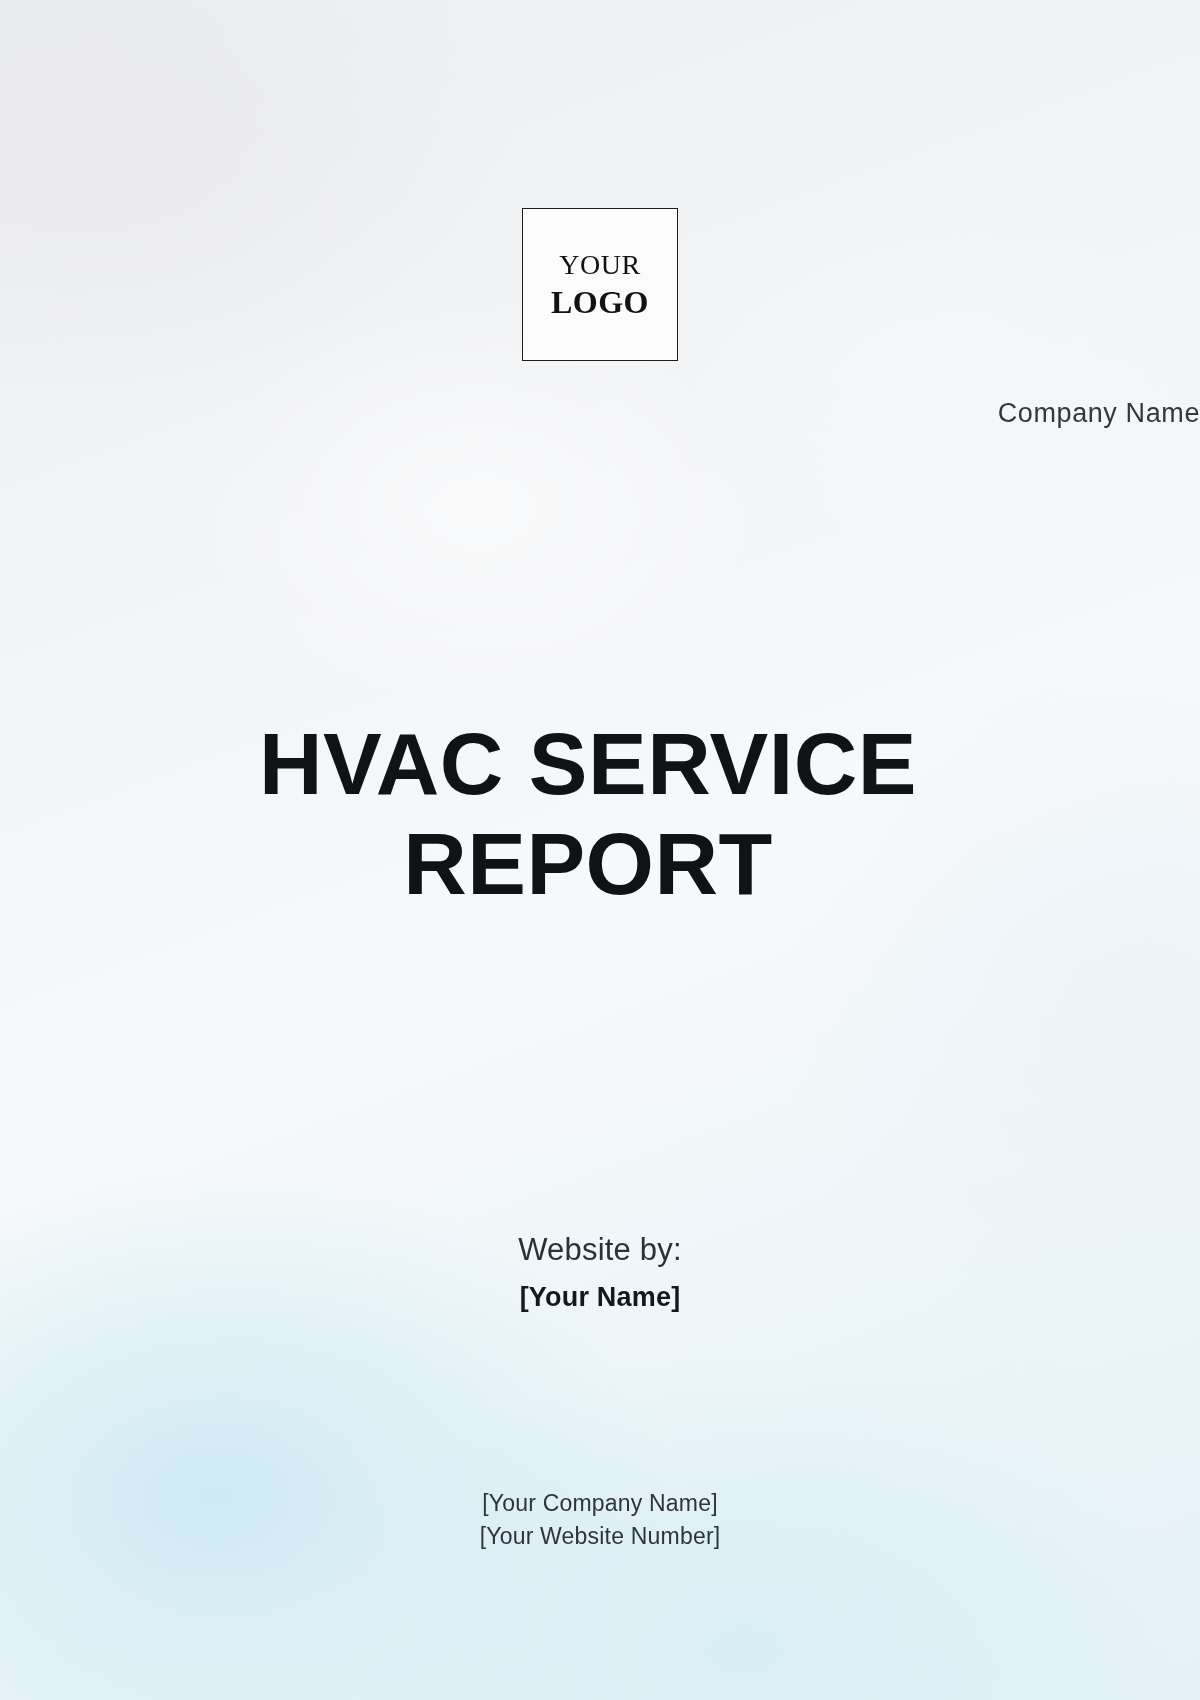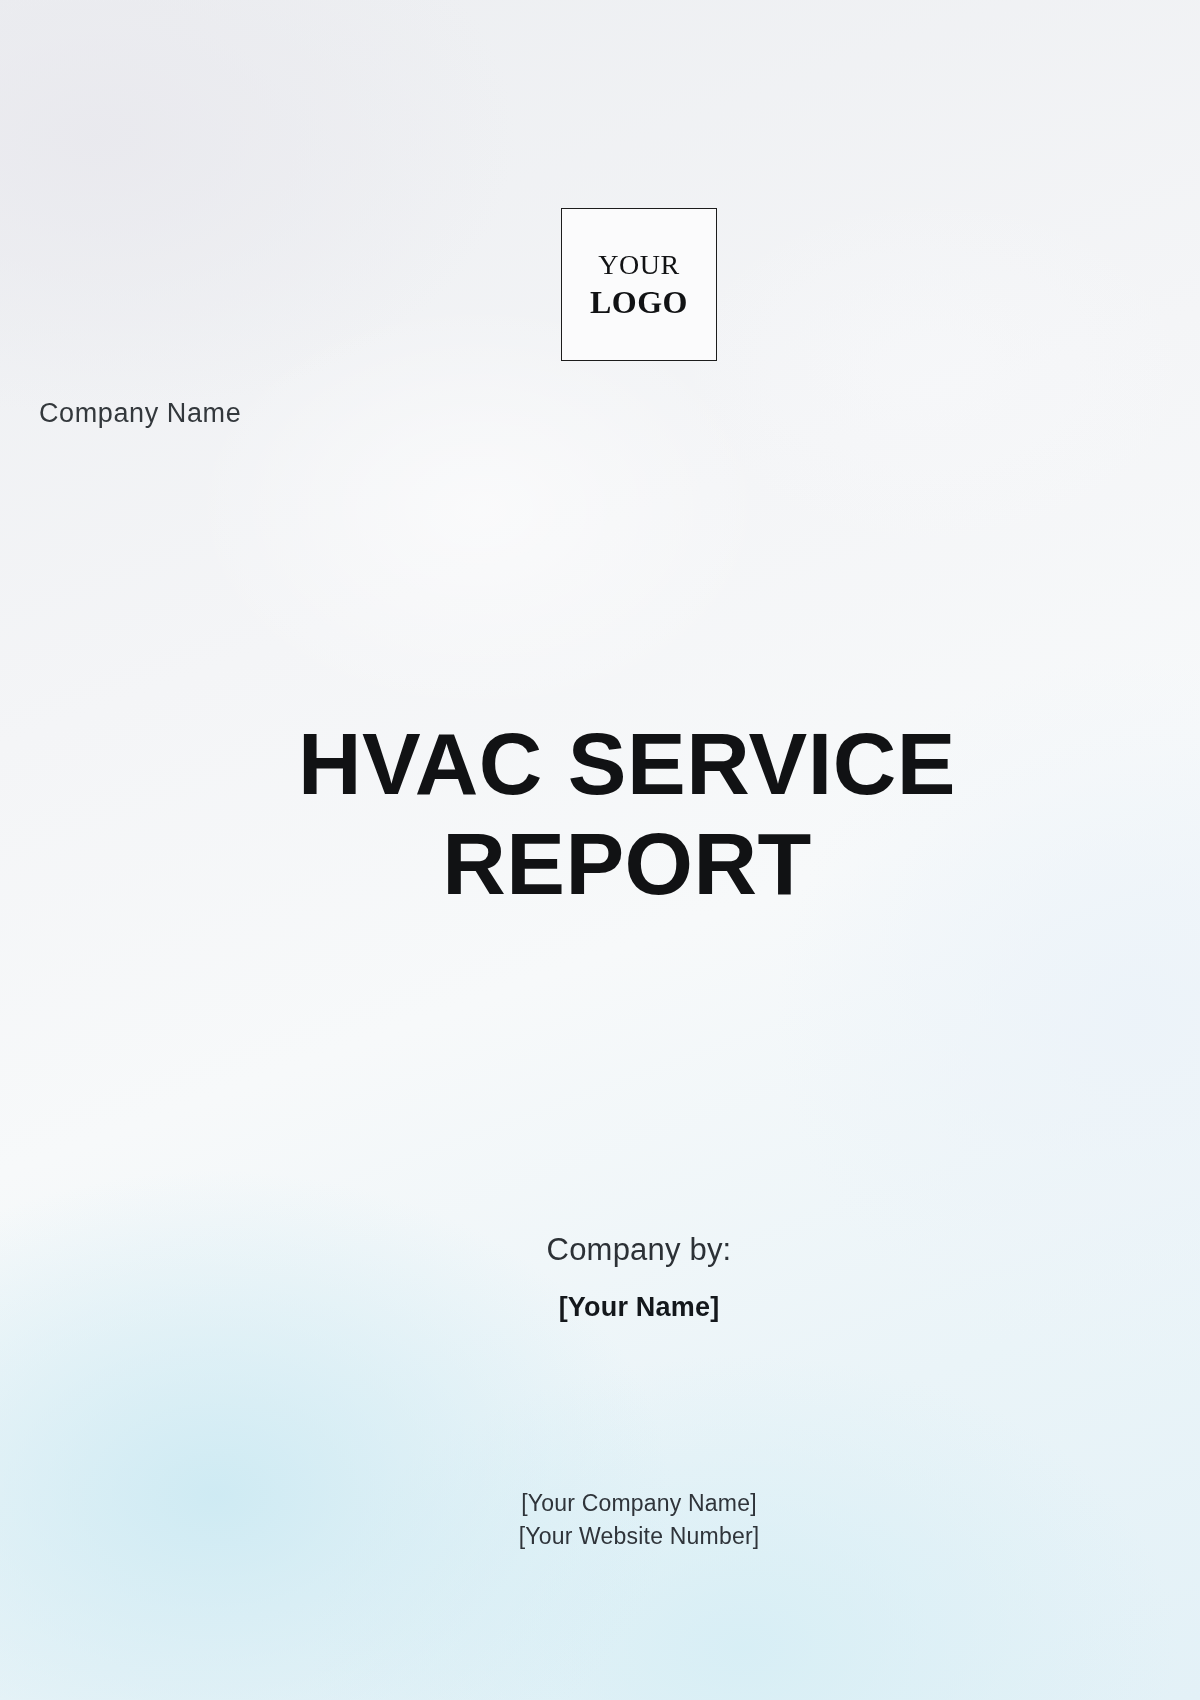--- a/index.html
+++ b/index.html
@@ -19,21 +19,20 @@
     width: 1200px;
     height: 1700px;
     box-sizing: border-box;
     background:
       radial-gradient(ellipse 700px 500px at 18% 88%, rgba(205, 234, 243, 0.95) 0%, rgba(205, 234, 243, 0.0) 65%),
       radial-gradient(ellipse 620px 420px at 62% 97%, rgba(214, 238, 245, 0.9) 0%, rgba(214, 238, 245, 0.0) 70%),
       radial-gradient(ellipse 520px 520px at 95% 60%, rgba(236, 243, 249, 0.95) 0%, rgba(236, 243, 249, 0.0) 70%),
       radial-gradient(ellipse 600px 400px at 8% 8%, rgba(233, 233, 238, 0.95) 0%, rgba(233, 233, 238, 0.0) 70%),
       linear-gradient(160deg, #eceef1 0%, #f4f5f7 35%, #f7f9fa 55%, #eaf4f8 80%, #e3f1f7 100%);
     overflow: hidden;
-    padding-left: 39px;
   }
 
   .page::after {
     content: "";
     position: absolute;
     inset: 0;
     background:
       radial-gradient(ellipse 420px 300px at 40% 30%, rgba(255,255,255,0.55) 0%, rgba(255,255,255,0) 70%),
       radial-gradient(ellipse 380px 260px at 78% 22%, rgba(248,249,251,0.5) 0%, rgba(248,249,251,0) 70%);
     pointer-events: none;
@@ -82,21 +81,21 @@
     font-size: 32px;
     letter-spacing: 0.5px;
     font-weight: 700;
   }
 
   .company-name {
     position: absolute;
     top: 398px;
     left: 0;
     width: 1200px;
-    text-align: left;
+    text-align: right;
     font-size: 27px;
     letter-spacing: 0.6px;
     color: #33383c;
     font-weight: 400;
   }
 
   
   .doc-title {
     position: absolute;
     top: 655px;
@@ -119,21 +118,21 @@
     width: 1200px;
     text-align: center;
   }
   .prepared-label {
     font-size: 31px;
     color: #2c3136;
     font-weight: 400;
     letter-spacing: 0.2px;
   }
   .prepared-name {
-    margin-top: 24px;
+    margin-top: 14px;
     font-size: 27px;
     color: #14181c;
     font-weight: 700;
     letter-spacing: 0.2px;
   }
 
   
   .contact-block {
     position: absolute;
     top: 1487px;
@@ -162,21 +161,21 @@
           <div class="logo-line2">LOGO</div>
         </div>
       </div>
     </div>
 
     <div class="company-name">Company Name</div>
 
     <h1 class="doc-title">HVAC SERVICE REPORT</h1>
 
     <div class="prepared-block">
-      <div class="prepared-label">Company by:</div>
+      <div class="prepared-label">Website by:</div>
       <div class="prepared-name">[Your Name]</div>
     </div>
 
     <div class="contact-block">
       <span class="contact-line">[Your Company Name]</span>
       <span class="contact-line">[Your Website Number]</span>
     </div>
 
   </div>
 </div>

